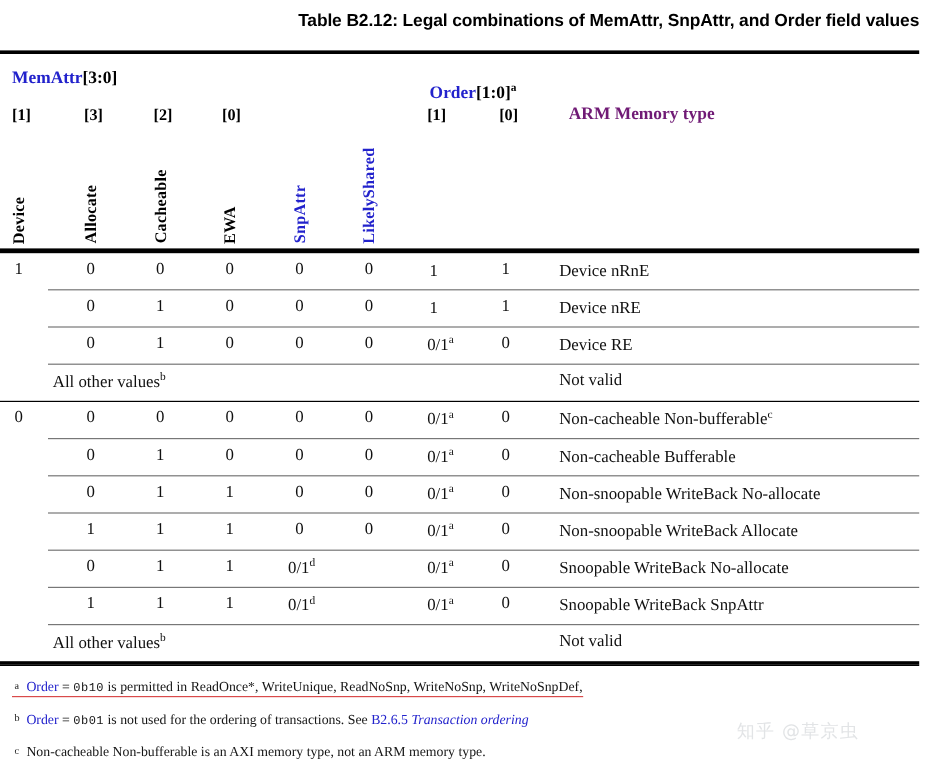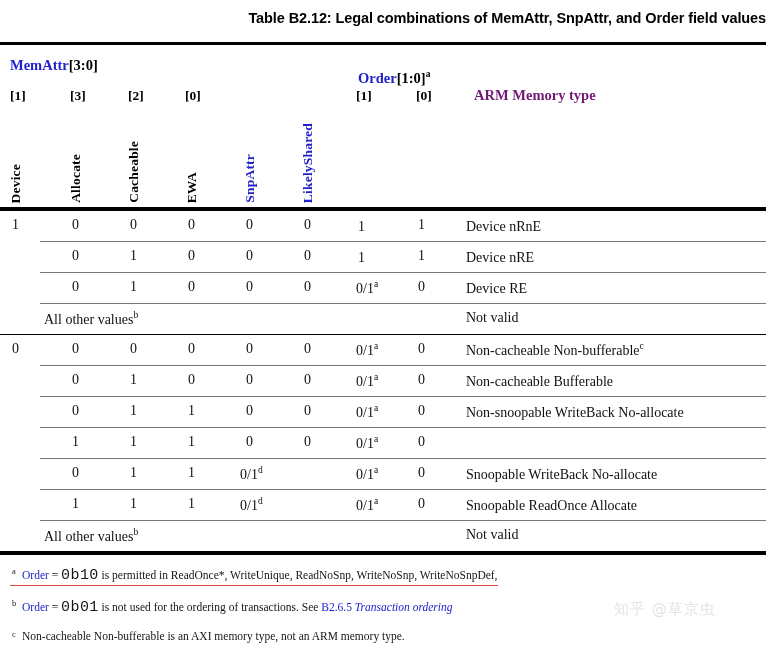--- a/index.html
+++ b/index.html
@@ -152,21 +152,21 @@
   .note .marker {
     position: absolute;
     left: 12px;
     top: 0;
     font-size: 8.5px;
     vertical-align: super;
   }
   .blue { color: #2222cc; }
   .mono {
     font-family: "Liberation Mono", "DejaVu Sans Mono", monospace;
-    font-size: 15px;
+    font-size: 10px;
     letter-spacing: 0.4px;
     text-align: right;
   }
   .ital { font-style: italic; }
   .note-a-line1 {
     display: inline-block;
     position: relative;
   }
   .note-a-line1::after {
     content: "";
@@ -318,20 +318,21 @@
     <div class="rule-inner"></div>
 
     <div class="row">
       <span class="cell" style="left:72px;">1</span>
       <span class="cell" style="left:130px;">1</span>
       <span class="cell" style="left:188px;">1</span>
       <span class="cell" style="left:246px;">0</span>
       <span class="cell" style="left:304px;">0</span>
       <span class="cell" style="left:356px;"><span>0/1</span><span class="sup">a</span></span>
       <span class="cell" style="left:418px;">0</span>
+      <span class="cell cell-type"><span>Non-snoopable WriteBack Allocate</span><span class="sup"></span></span>
     </div>
     <div class="rule-inner"></div>
 
     <div class="row">
       <span class="cell" style="left:72px;">0</span>
       <span class="cell" style="left:130px;">1</span>
       <span class="cell" style="left:188px;">1</span>
       <span class="cell" style="left:240px;"><span>0/1</span><span class="sup">d</span></span>
       <span class="cell" style="left:356px;"><span>0/1</span><span class="sup">a</span></span>
       <span class="cell" style="left:418px;">0</span>
@@ -339,21 +340,21 @@
     </div>
     <div class="rule-inner"></div>
 
     <div class="row">
       <span class="cell" style="left:72px;">1</span>
       <span class="cell" style="left:130px;">1</span>
       <span class="cell" style="left:188px;">1</span>
       <span class="cell" style="left:240px;"><span>0/1</span><span class="sup">d</span></span>
       <span class="cell" style="left:356px;"><span>0/1</span><span class="sup">a</span></span>
       <span class="cell" style="left:418px;">0</span>
-      <span class="cell cell-type"><span>Snoopable ReadOnce Allocate</span><span class="sup"></span></span>
+      <span class="cell cell-type"><span>Snoopable WriteBack SnpAttr</span><span class="sup"></span></span>
     </div>
     <div class="rule-inner"></div>
 
     <div class="row">
       <span class="cell cell-wide"><span>All other values</span><span class="sup">b</span></span>
       <span class="cell cell-type">Not valid</span>
     </div>
   </div>
 
   <div class="rule-bottom"></div>

